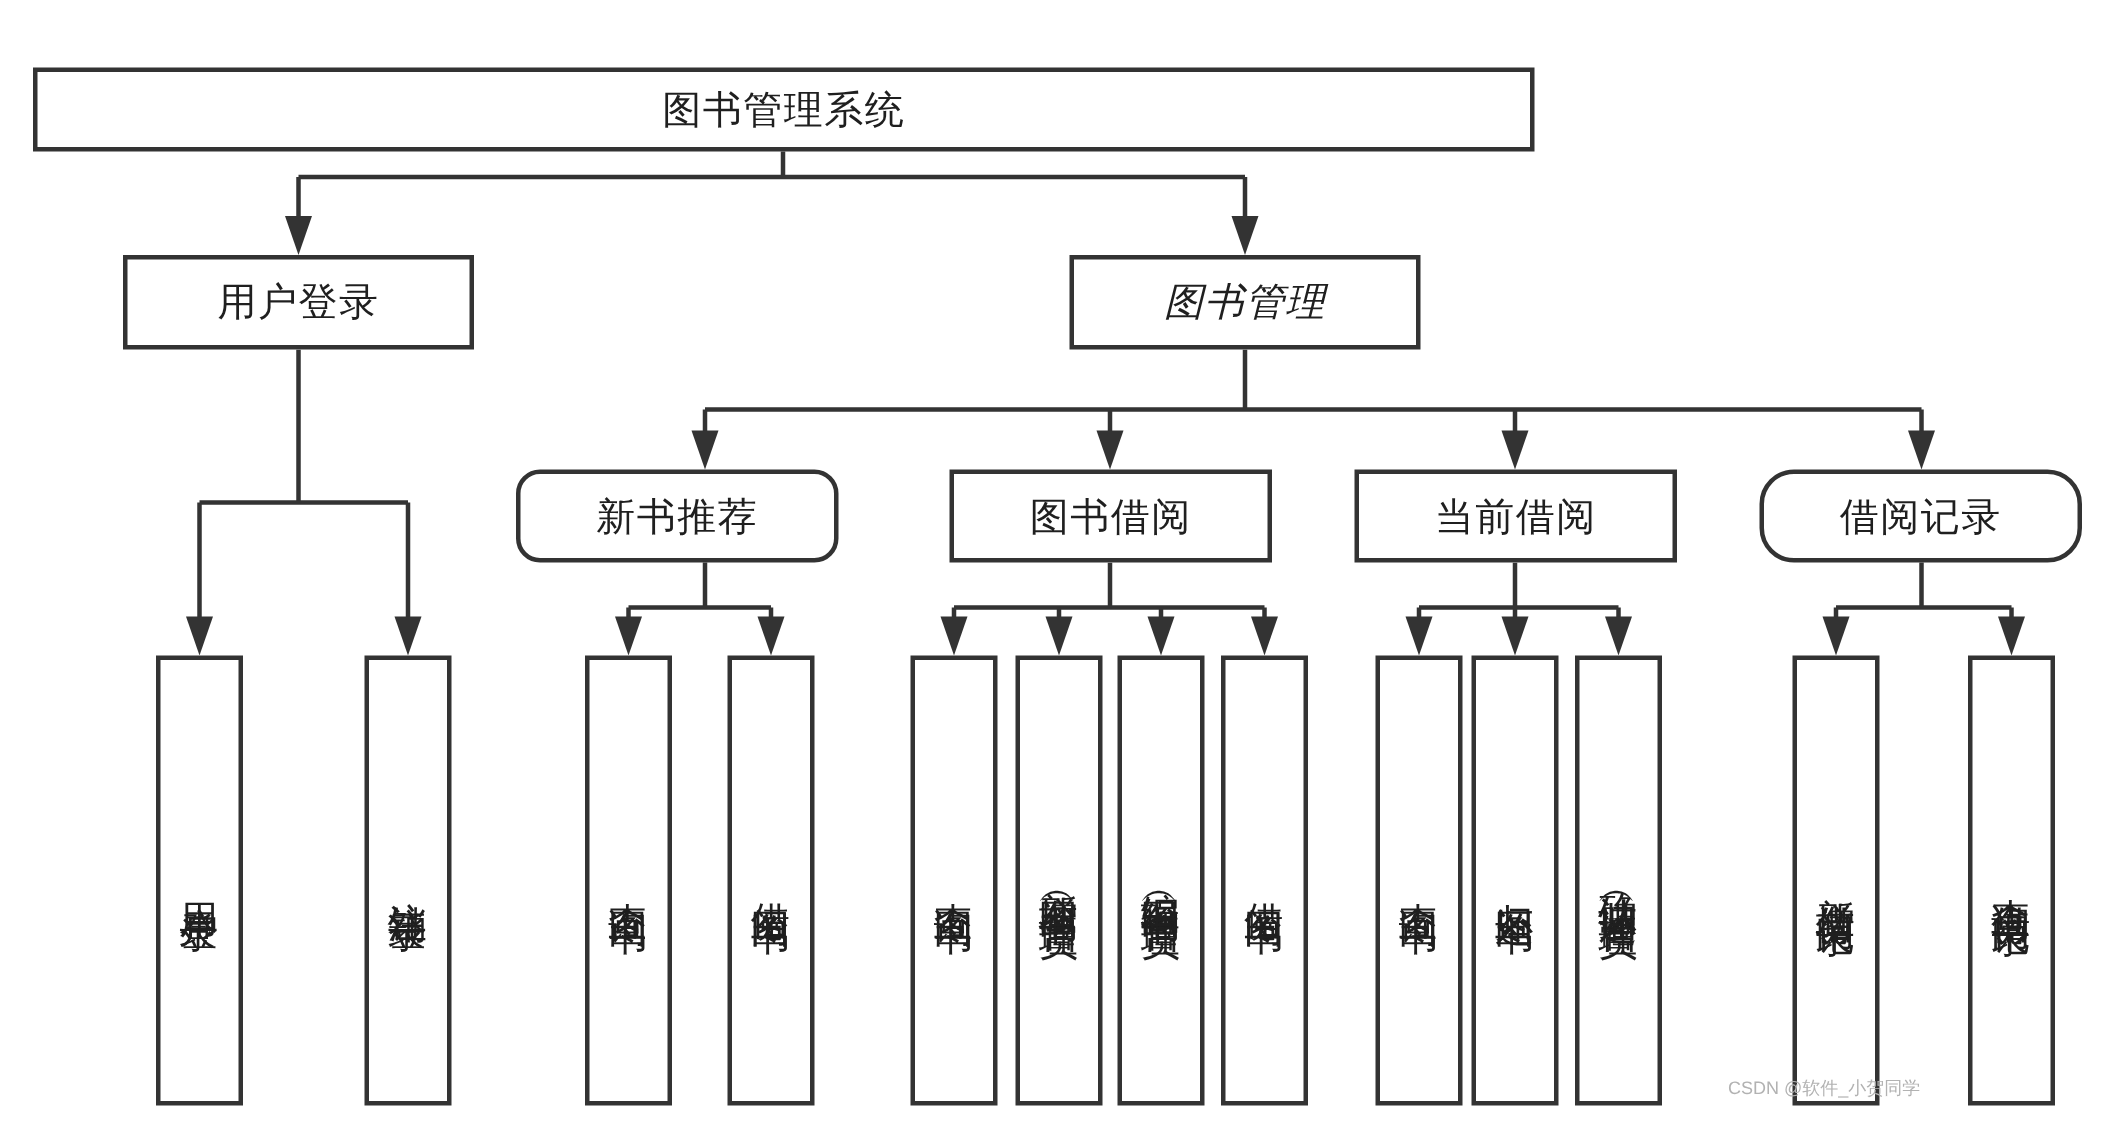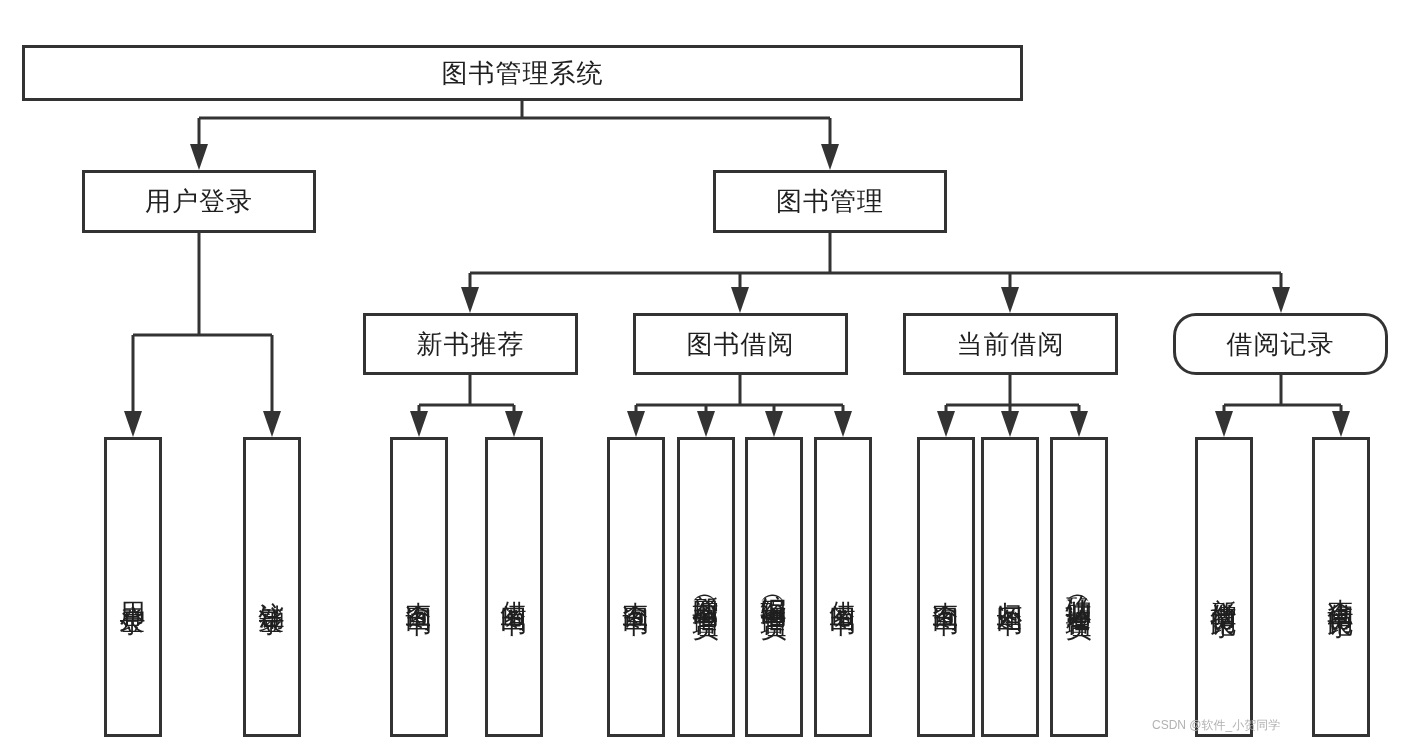--- a/index.html
+++ b/index.html
@@ -89,25 +89,25 @@
     </g>
   </svg>
 
   <div class="node root">
     <span>图书管理系统</span>
   </div>
 
   <div class="node lvl2" style="left:82px;">
     <span>用户登录</span>
   </div>
-  <div class="node lvl2" style="left:713px;">
+  <div class="node lvl2" style="left:713px;font-style:italic;">
     <span>图书管理</span>
   </div>
 
-  <div class="node lvl3" style="left:363px;">
+  <div class="node lvl3" style="left:344px;border-radius:16px;">
     <span>新书推荐</span>
   </div>
   <div class="node lvl3" style="left:633px;">
     <span>图书借阅</span>
   </div>
   <div class="node lvl3" style="left:903px;">
     <span>当前借阅</span>
   </div>
   <div class="node lvl3" style="left:1173px;border-radius:23px;">
     <span>借阅记录</span>

